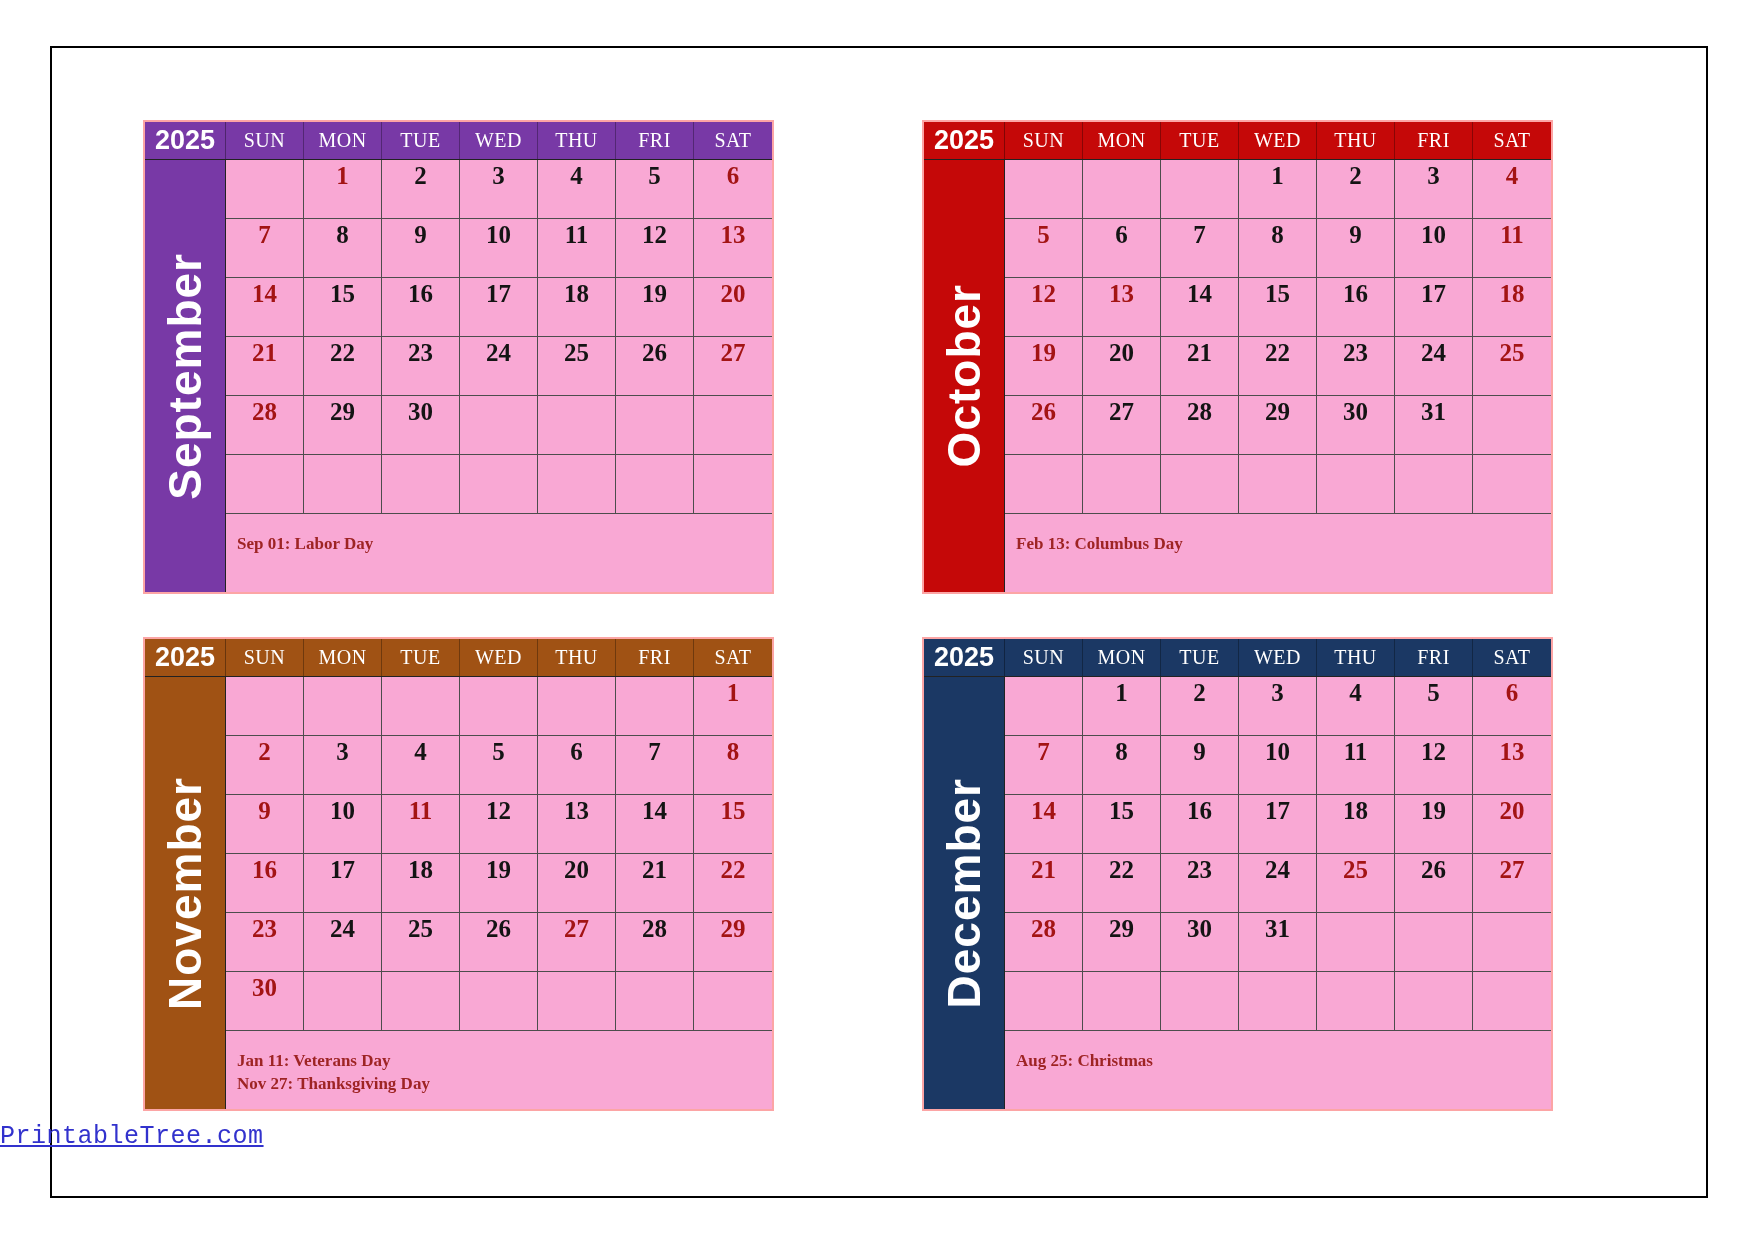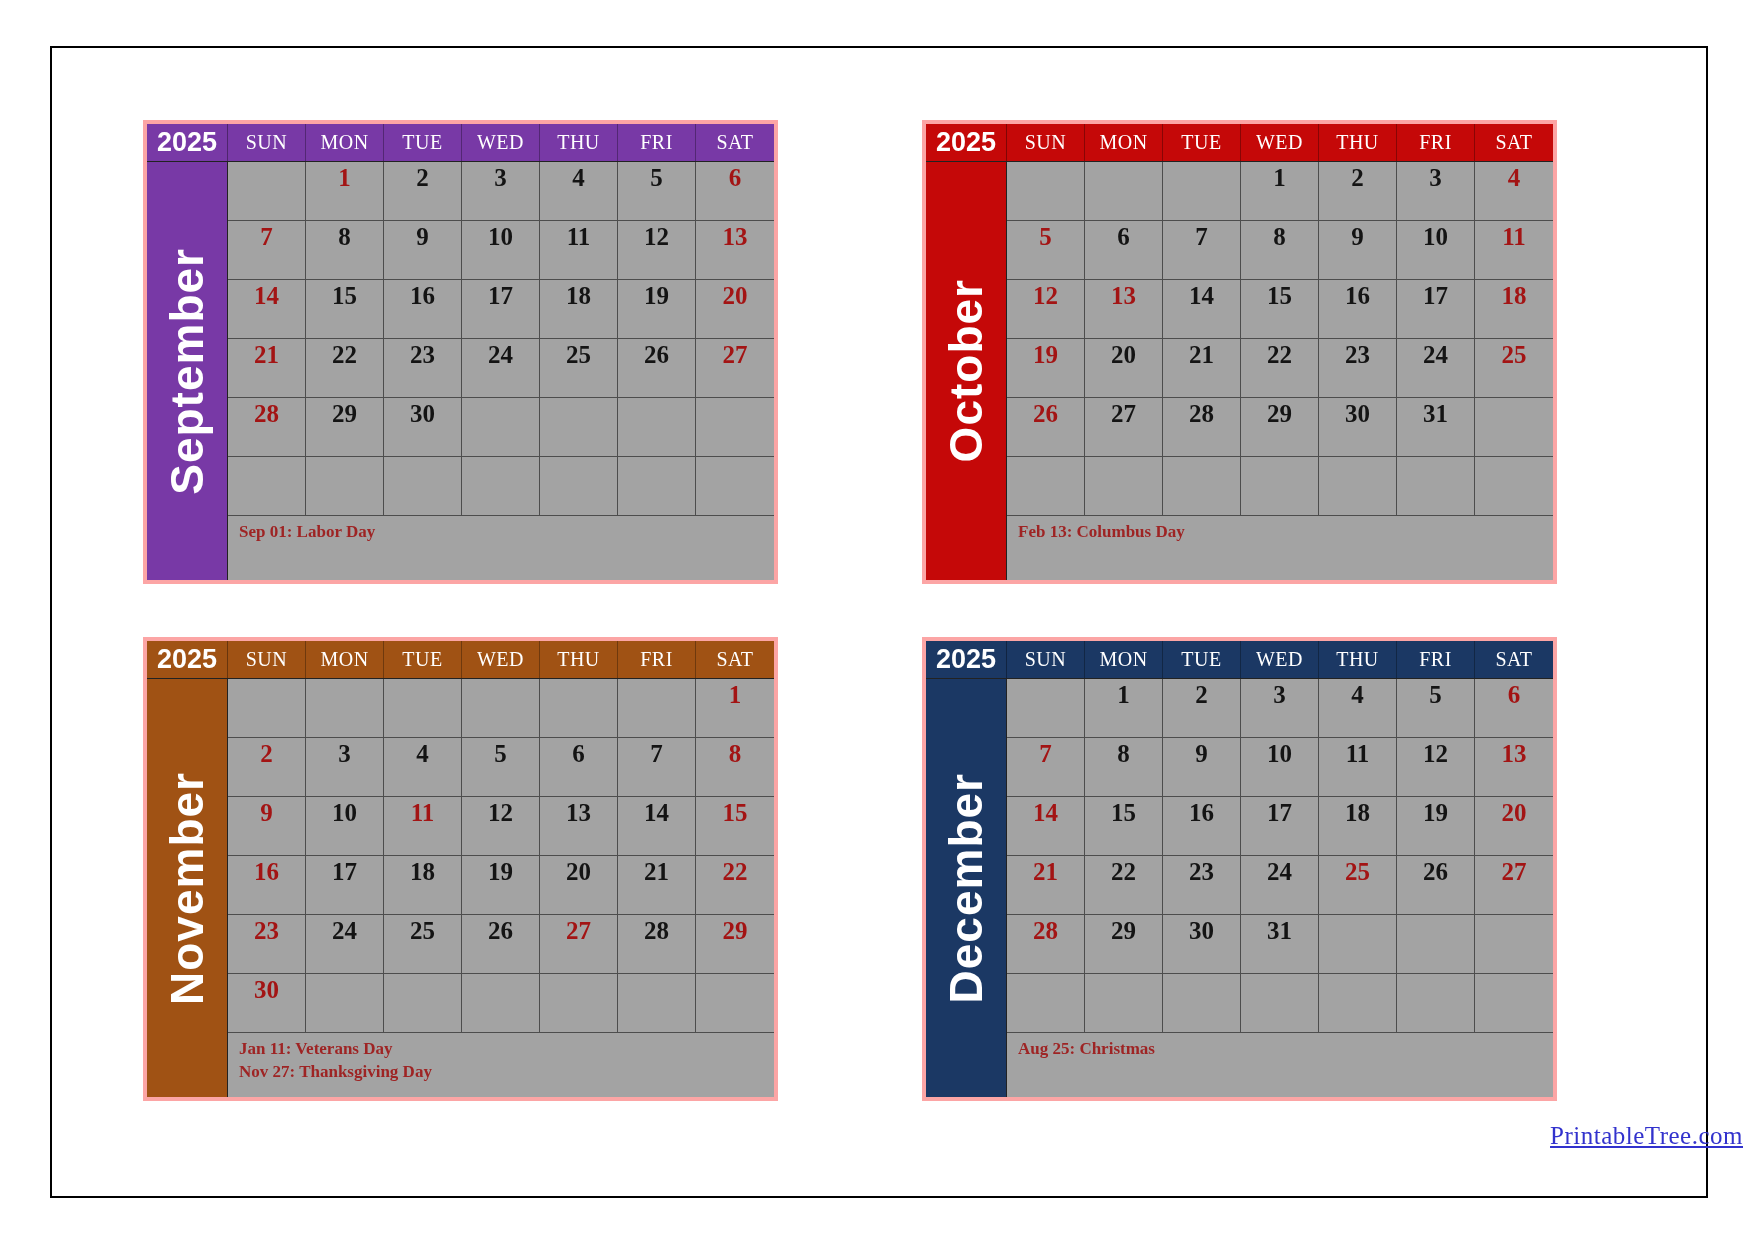--- a/index.html
+++ b/index.html
@@ -20,22 +20,22 @@
     left: 50px;
     top: 46px;
     width: 1658px;
     height: 1152px;
     border: 2px solid #000;
     box-sizing: border-box;
   }
   .calendar {
     position: absolute;
     width: 627px;
-    border: 4px solid #fca5a5;
-    background: #a3a3a3;
+    border: 2px solid #fca5a5;
+    background: #f9a8d4;
     box-sizing: content-box;
   }
   .cal-header {
     display: flex;
     height: 37px;
     border-bottom: 1px solid #222;
   }
   .year-cell {
     width: 81px;
     min-width: 81px;
@@ -106,35 +106,36 @@
     font-size: 25px;
     color: #141414;
   }
   .day-cell:nth-child(7n) { border-right: none; }
   .day-cell.red { color: var(--date-red); }
   .notes-area {
     flex: 1;
     min-height: 64px;
     padding: 5px 8px 6px 11px;
     box-sizing: border-box;
+    margin-top: 14px;
   }
   .holiday-note {
     font-family: "Liberation Serif", serif;
     font-weight: 700;
     font-size: 17px;
     line-height: 1.35;
     color: var(--note-red);
   }
   .footer-link {
     position: absolute;
     left: 0;
     right: 12px;
     top: 1122px;
-    text-align: right;
-    font-family: Liberation Serif, serif;
+    text-align: left;
+    font-family: Liberation Mono, monospace;
     font-size: 25px;
     letter-spacing: 0.5px;
     text-decoration: underline;
     cursor: pointer;
   }
   
   #cal-0 { left: 143px; top: 120px; }
   #cal-1 { left: 922px; top: 120px; }
   #cal-2 { left: 143px; top: 637px; }
   #cal-3 { left: 922px; top: 637px; }

